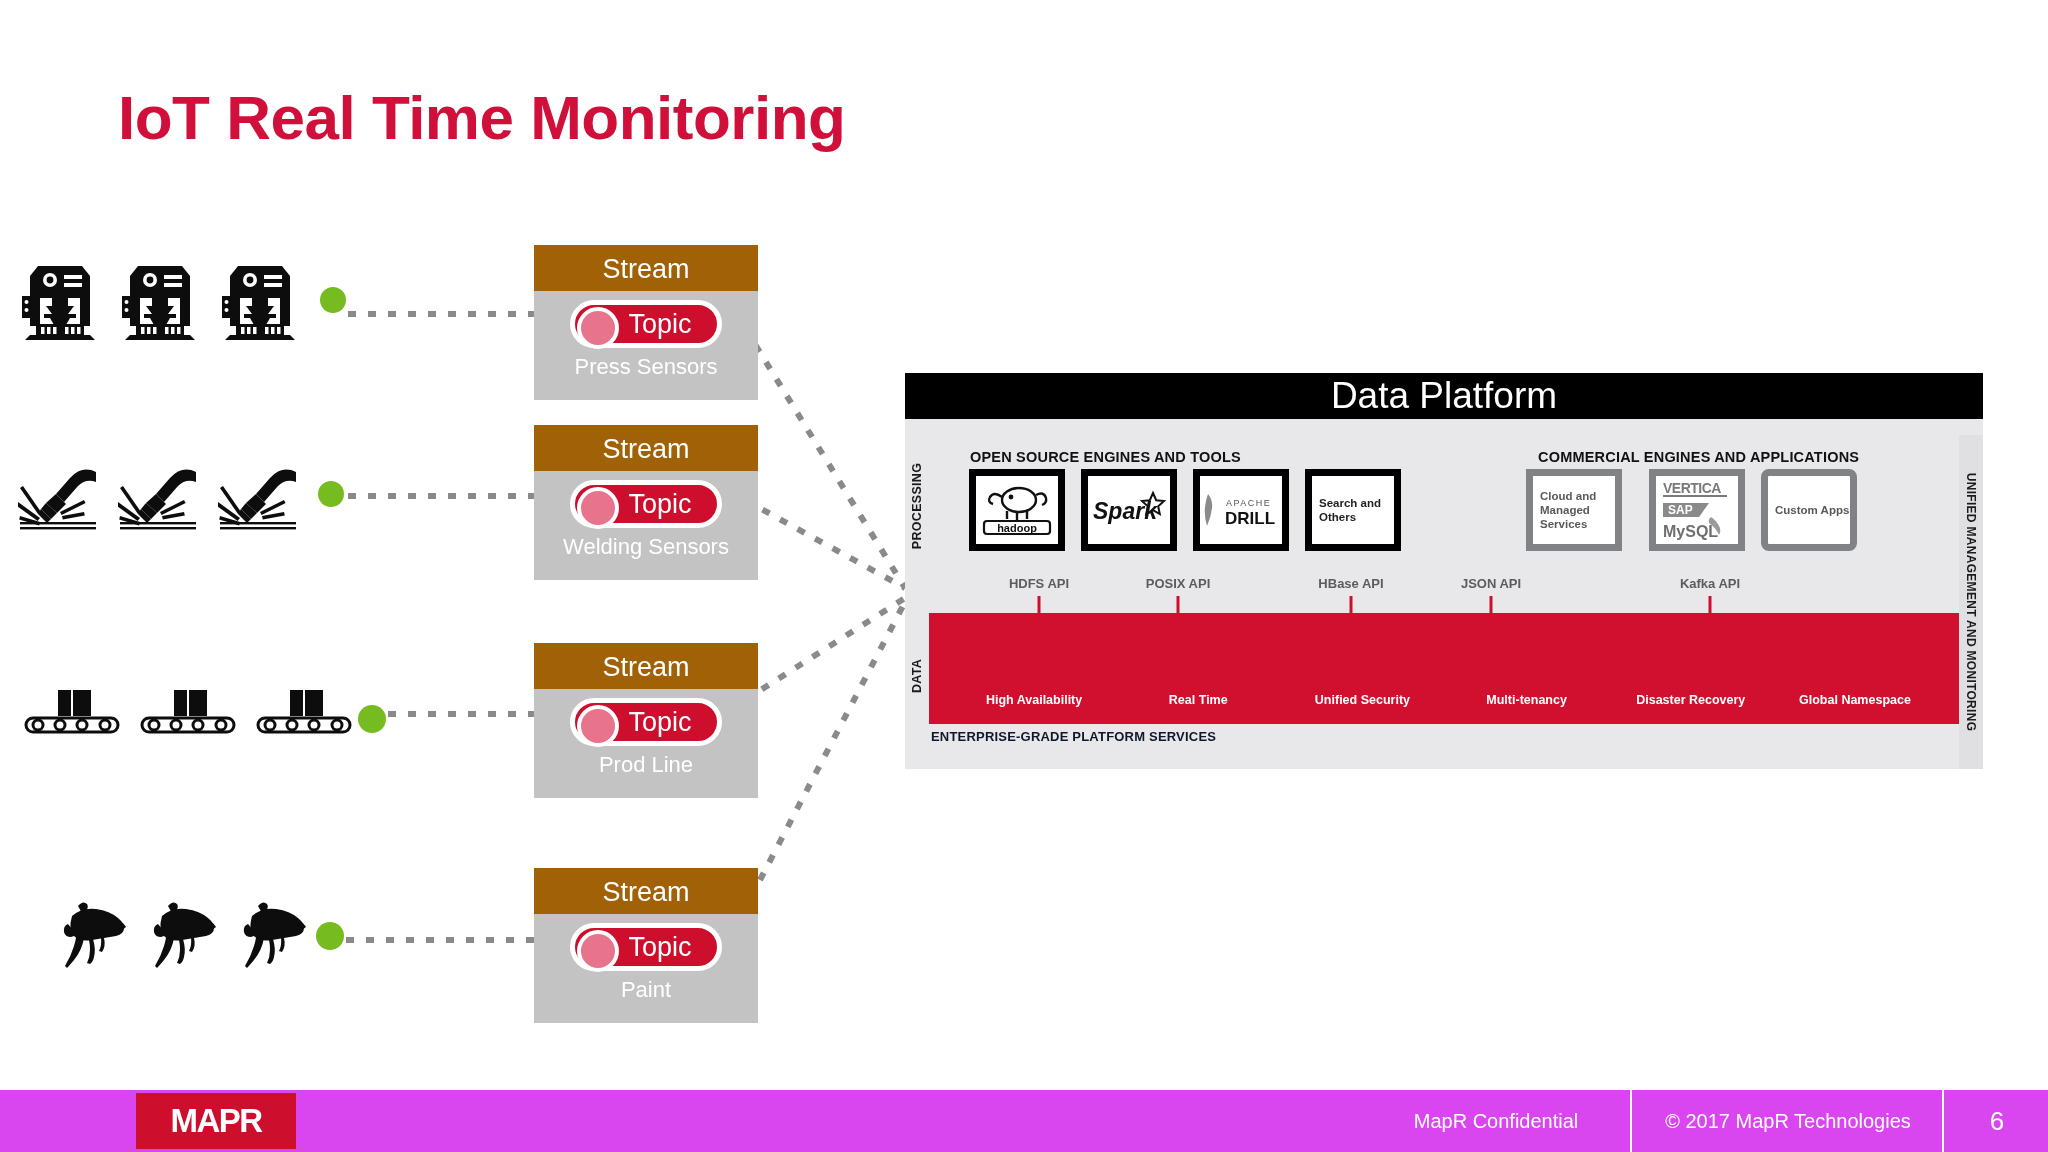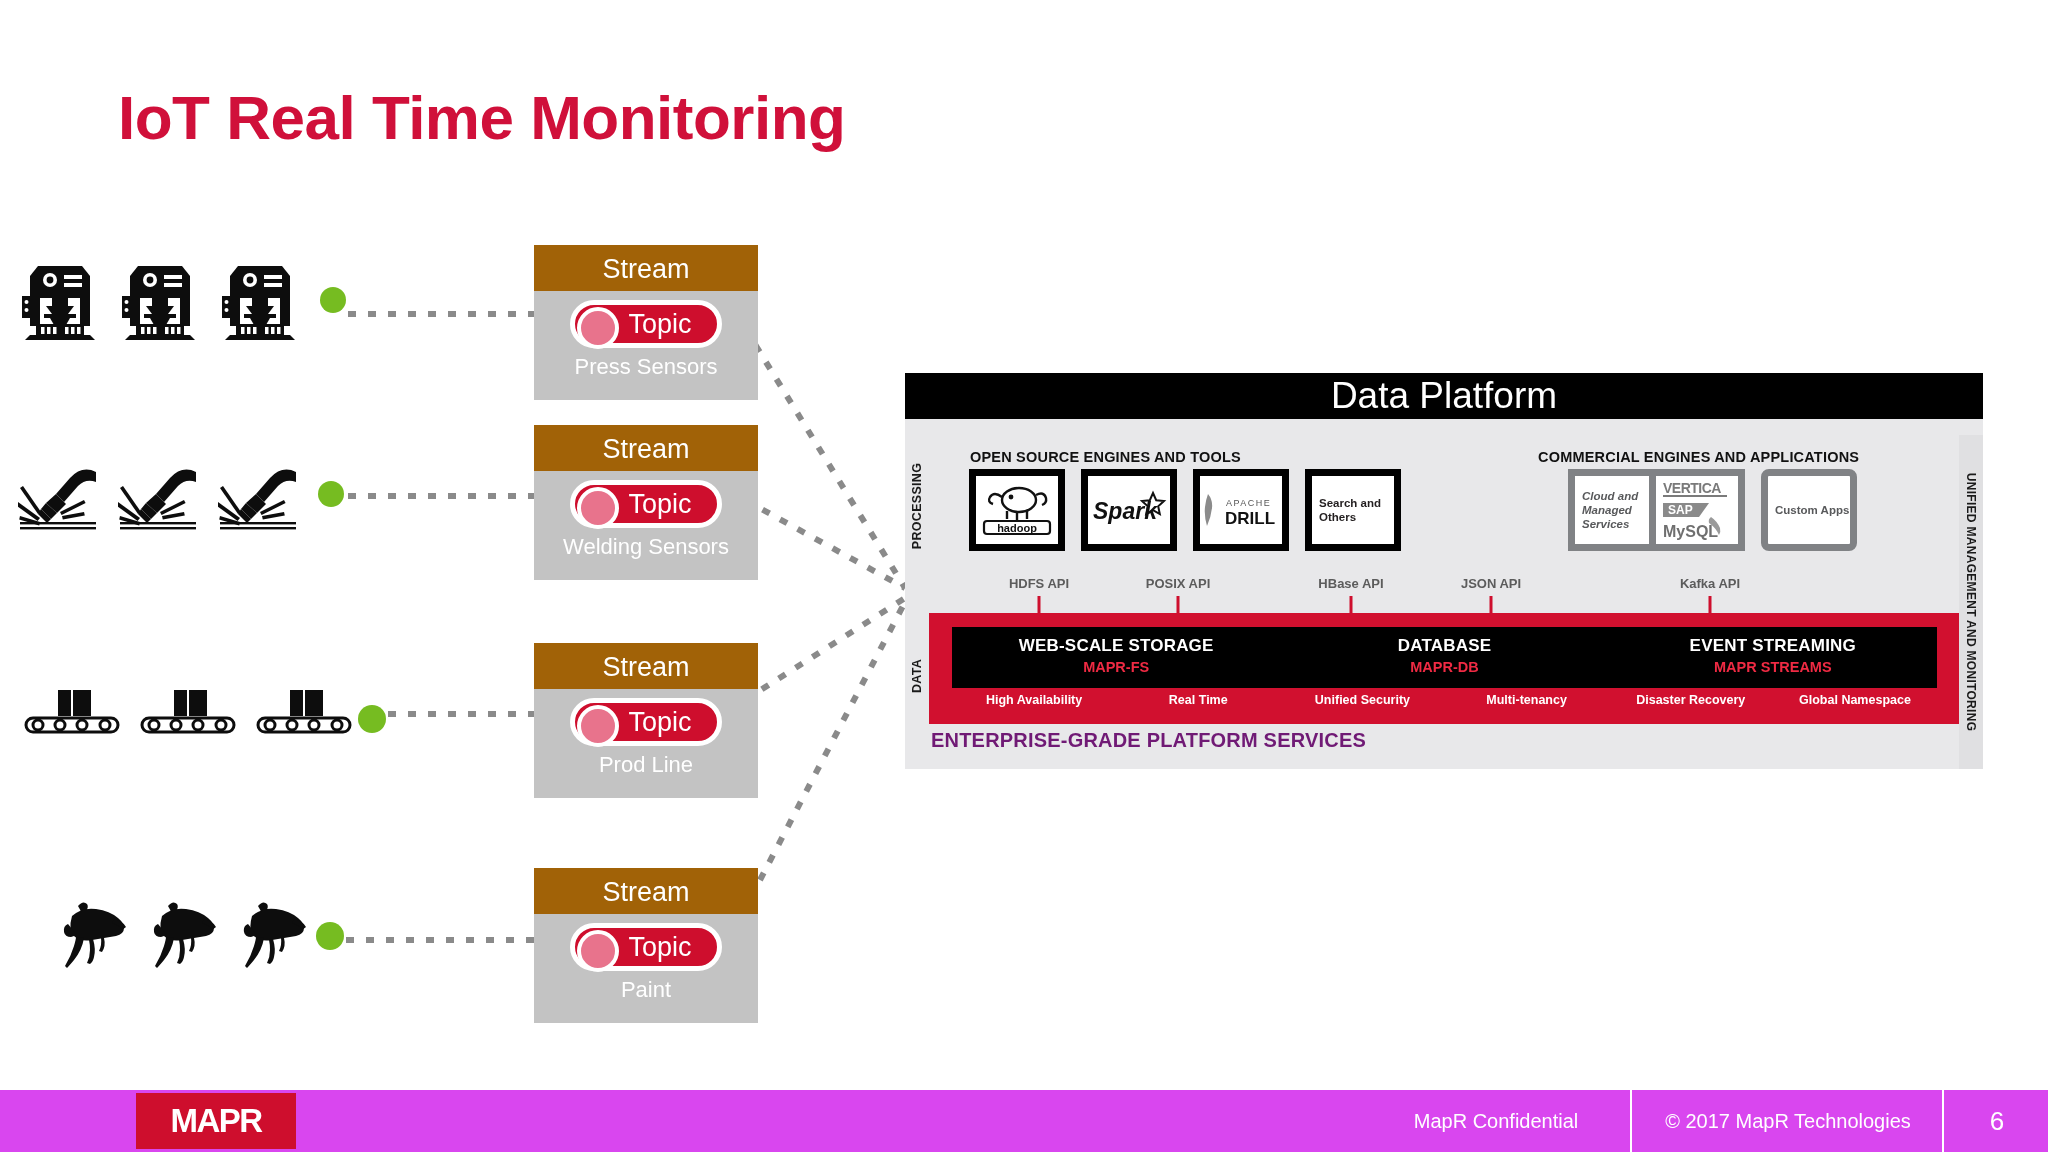--- a/index.html
+++ b/index.html
@@ -258,23 +258,23 @@
     text-align: center;
     color: #ffffff;
     font-size: 12.5px;
     font-weight: bold;
     white-space: nowrap;
   }
   #enterprise-line {
     position: absolute;
     left: 26px;
     top: 356px;
-    font-size: 20px;
-    font-weight: bold;
-    color: #701a75;
+    font-size: 13px;
+    font-weight: bold;
+    color: #0f172a;
     letter-spacing: 0.2px;
   }
 
   
   #footer {
     position: absolute;
     left: 0;
     bottom: 0;
     width: 2048px;
     height: 62px;
@@ -625,21 +625,21 @@
         <path d="M8 4 q5 6 4 14 q-1 9 -5 18 q-3 -10 -2 -19 q1 -8 3 -13 z" fill="#8b8b8b"></path>
         <text x="26" y="16" font-family="'Liberation Sans',sans-serif" font-size="9" letter-spacing="1.5" fill="#555">APACHE</text>
         <text x="25" y="34" font-family="'Liberation Sans',sans-serif" font-size="17" font-weight="bold" fill="#111">DRILL</text>
       </svg>
     </div>
 
     <div class="tile oss" style="left:400px;">
       <div class="tile-text">Search and Others</div>
     </div>
 
-    <div class="tile comm" style="left:663px;font-style:italic;">
+    <div class="tile comm" style="left:621px;">
       <div class="tile-text">Cloud and Managed Services</div>
     </div>
 
     <div class="tile comm" style="left:744px;">
       <svg width="76" height="66" viewBox="0 0 76 66">
         <g fill="none" stroke="#7a7a7a" stroke-width="1.8">
           <text x="4" y="16" font-family="'Liberation Sans',sans-serif" font-size="14" font-weight="bold" fill="#7a7a7a" stroke="none" letter-spacing="-0.5">VERTICA</text>
           <line x1="4" y1="19" x2="68" y2="19"></line>
         </g>
         <g>
@@ -660,34 +660,20 @@
     <div class="api-label" style="left:273px;">POSIX API</div>
     <div class="api-tick" style="left:273px;"></div>
     <div class="api-label" style="left:446px;">HBase API</div>
     <div class="api-tick" style="left:446px;"></div>
     <div class="api-label" style="left:586px;">JSON API</div>
     <div class="api-tick" style="left:586px;"></div>
     <div class="api-label" style="left:805px;">Kafka API</div>
     <div class="api-tick" style="left:805px;"></div>
 
     <div id="services-band">
-      <div id="core-black">
-        <div class="core-col">
-          <div class="core-title">WEB-SCALE STORAGE</div>
-          <div class="core-sub">MAPR-FS</div>
-        </div>
-        <div class="core-col">
-          <div class="core-title">DATABASE</div>
-          <div class="core-sub">MAPR-DB</div>
-        </div>
-        <div class="core-col">
-          <div class="core-title">EVENT STREAMING</div>
-          <div class="core-sub">MAPR STREAMS</div>
-        </div>
-      </div>
       <div id="features">
         <div class="feature">High Availability</div>
         <div class="feature">Real Time</div>
         <div class="feature">Unified Security</div>
         <div class="feature">Multi-tenancy</div>
         <div class="feature">Disaster Recovery</div>
         <div class="feature">Global Namespace</div>
       </div>
     </div>
 

